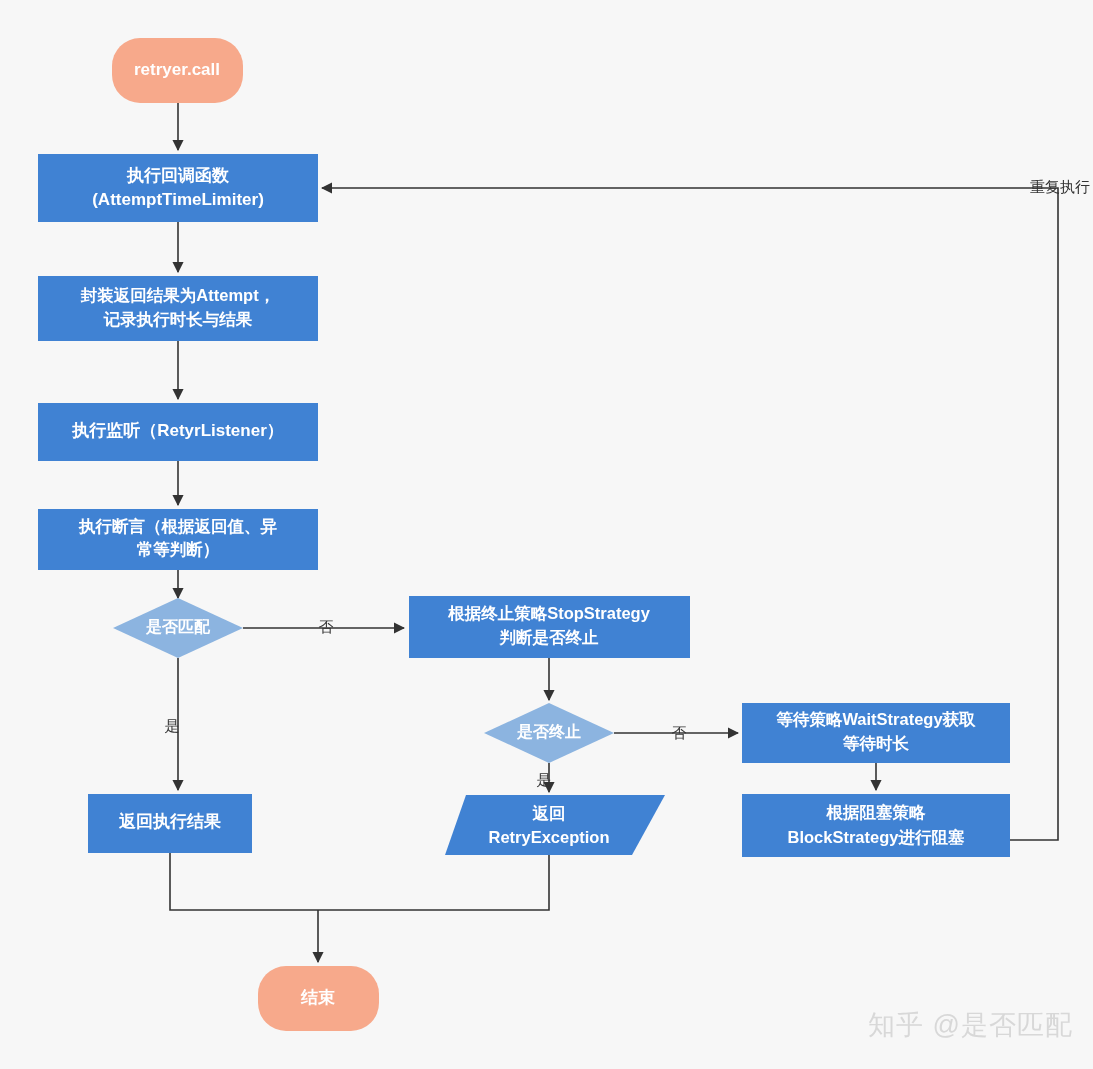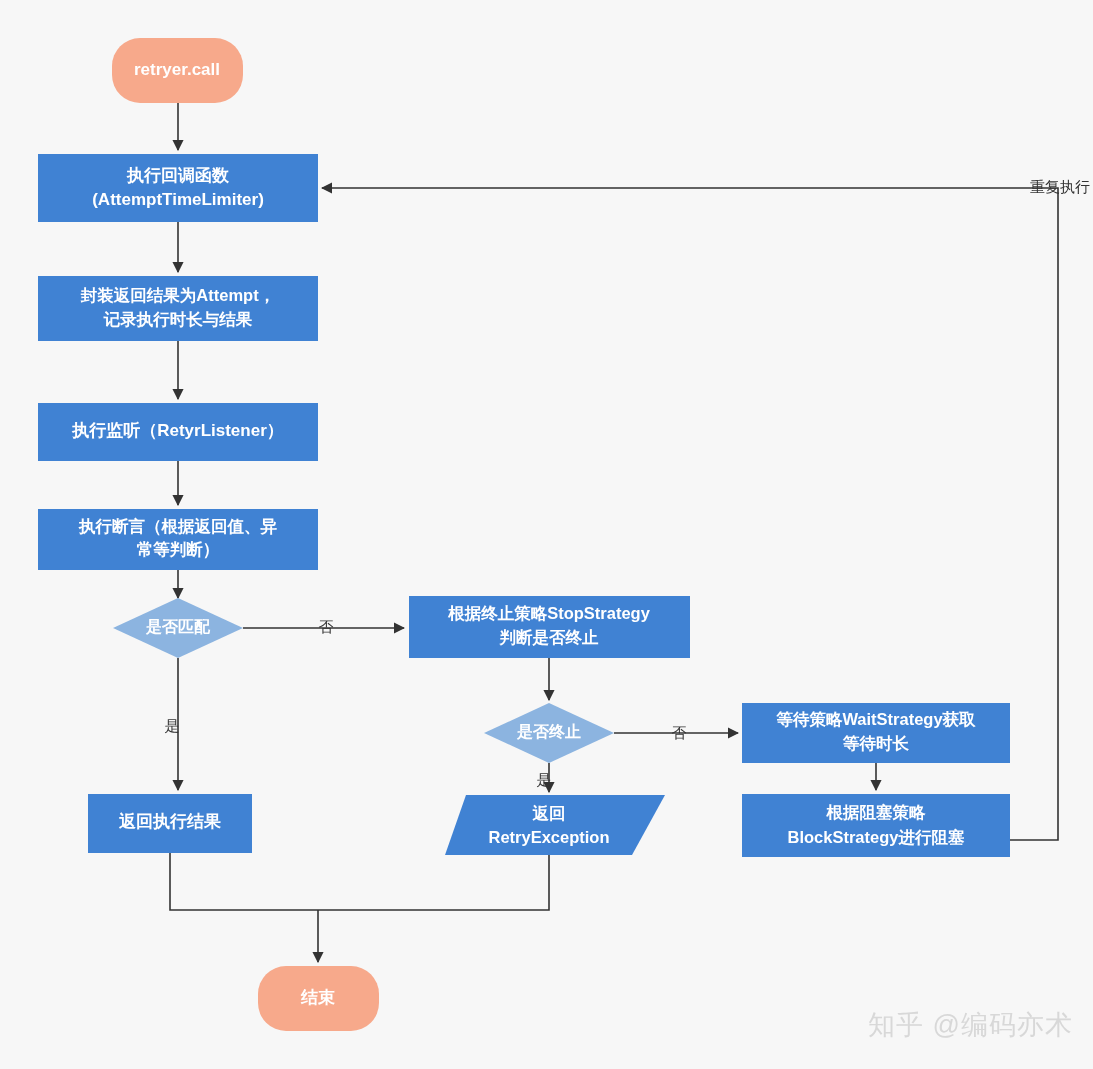--- a/index.html
+++ b/index.html
@@ -194,15 +194,15 @@
       <text class="node-text small" x="549" y="839">RetryException</text>
     </g>
 
     <g>
       <rect x="258" y="966" width="121" height="65" rx="28" ry="28" fill="#F7A98B"></rect>
       <text class="terminal-text" x="318" y="999">结束</text>
     </g>
 
   </svg>
 
-  <div class="watermark">知乎 @编码亦术</div>
+  <div class="watermark">知乎 @是否匹配</div>
 
 </div>
 
 </body></html>

